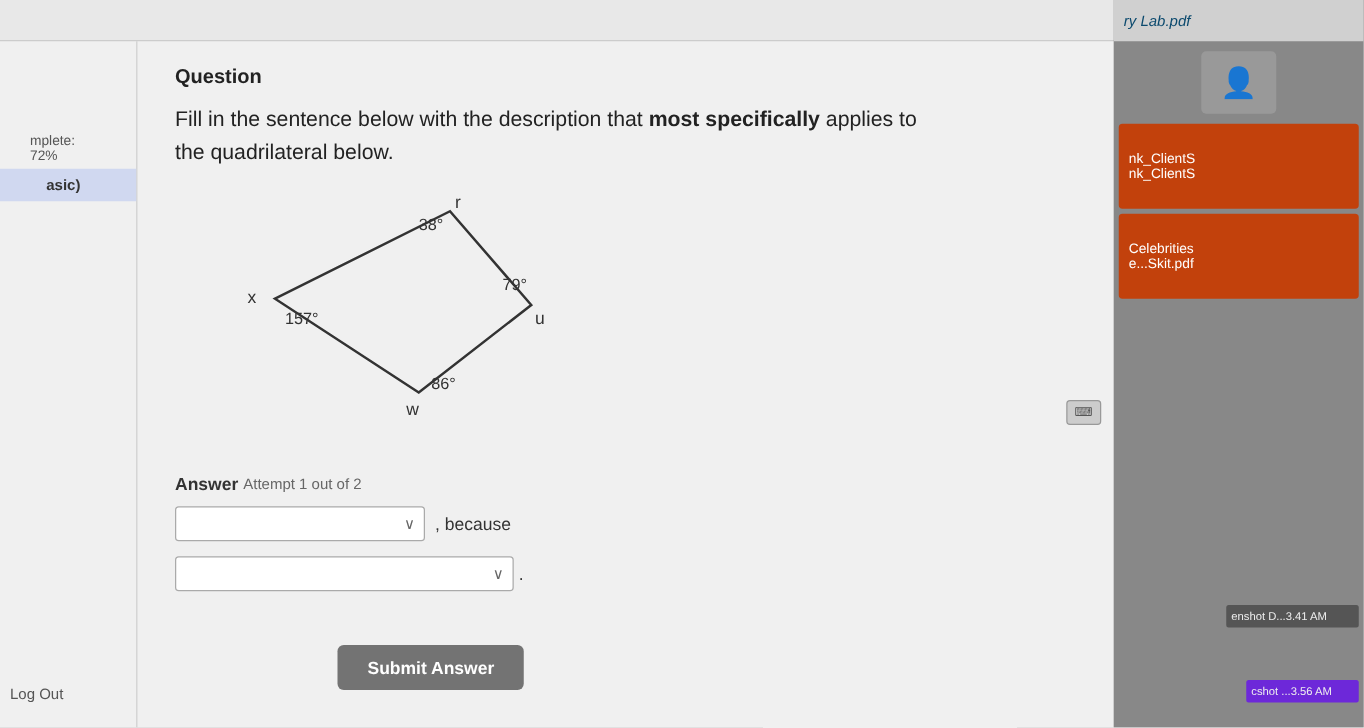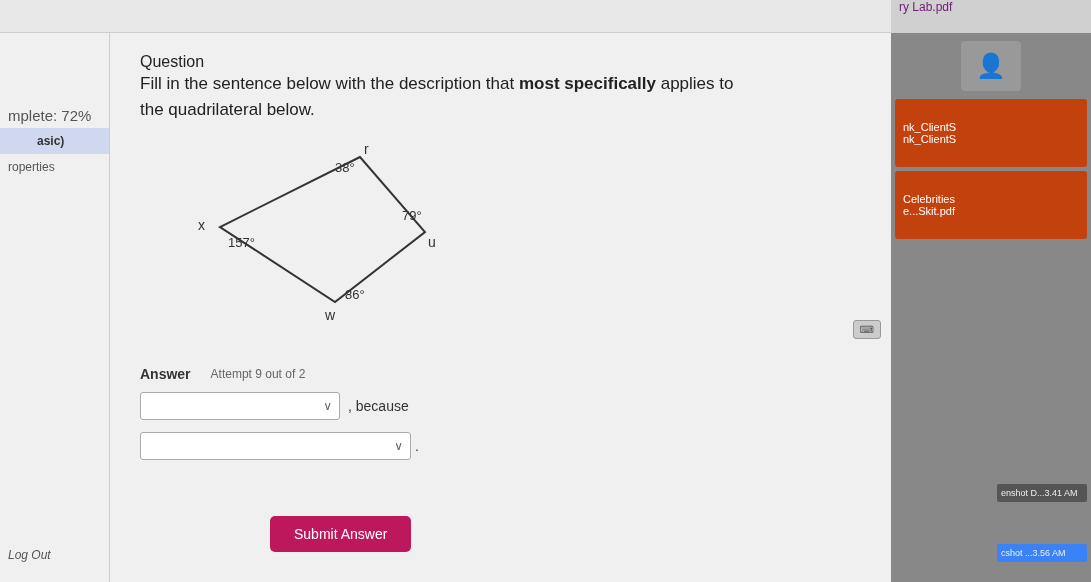--- a/index.html
+++ b/index.html
@@ -59,53 +59,52 @@
     }
 
     .sidebar-item.active {
       background: #d0d8f0;
       color: #333;
       font-weight: bold;
       padding-left: 37px;
     }
 
     .sidebar-complete {
-      font-size: 15px;
+      font-size: 11px;
       color: #555;
-      padding: 4px 8px;
+      padding: 4px 24px;
       margin-top: 60px;
     }
 
     .sidebar-logout {
       position: absolute;
       bottom: 20px;
       left: 8px;
       font-size: 12px;
       color: #555;
       cursor: pointer;
-      font-style: italic;
     }
 
     
     .main-content {
       position: absolute;
       top: 33px;
       left: 110px;
       right: 200px;
       bottom: 0;
       background: #f0f0f0;
       padding: 20px 30px;
       overflow: hidden;
     }
 
     .question-label {
       font-size: 16px;
-      font-weight: normal;
+      font-weight: bold;
       color: #222;
-      margin-bottom: 0;
+      margin-bottom: 12px;
     }
 
     .question-text {
       font-size: 17px;
       color: #222;
       line-height: 1.5;
       margin-bottom: 20px;
       max-width: 620px;
     }
 
@@ -123,21 +122,21 @@
     .answer-section {
       margin-top: 10px;
     }
 
     .answer-header {
       font-size: 14px;
       color: #333;
       margin-bottom: 10px;
       display: flex;
       align-items: center;
-      gap: 20px;
+      gap: 4px;
     }
 
     .answer-header strong {
       font-weight: bold;
     }
 
     .attempt-label {
       font-size: 12px;
       color: #666;
     }
@@ -213,105 +212,105 @@
       position: absolute;
       right: 8px;
       top: 50%;
       transform: translateY(-50%);
       font-size: 12px;
       color: #666;
       pointer-events: none;
     }
 
     .submit-btn {
-      background: #be185d;
+      background: #737373;
       color: white;
       border: none;
       border-radius: 5px;
       padding: 10px 24px;
       font-size: 14px;
       cursor: pointer;
-      font-weight: normal;
+      font-weight: bold;
       position: absolute;
       bottom: 30px;
       left: 160px;
     }
 
     
     .right-panel {
       position: absolute;
       top: 0;
       right: 0;
       width: 200px;
       height: 582px;
       background: #888;
       overflow: hidden;
     }
 
     .right-top {
       background: #d0d0d0;
       height: 33px;
       display: flex;
-      align-items: flex-start;
+      align-items: center;
       padding-left: 8px;
       font-size: 12px;
-      color: #701a75;
+      color: #0c4a6e;
+      font-style: italic;
     }
 
     .right-file-item {
       background: #c2410c;
       margin: 4px;
       border-radius: 3px;
       padding: 22px 8px;
       font-size: 11px;
       color: white;
     }
 
     .right-screenshot {
       position: absolute;
       bottom: 80px;
       right: 4px;
       background: #555;
+      width: 106px;
+      font-size: 9px;
+      color: #eee;
+      padding: 4px;
+      border-radius: 2px;
+    }
+
+    .right-screenshot2 {
+      position: absolute;
+      bottom: 20px;
+      right: 4px;
+      background: #6d28d9;
       width: 90px;
       font-size: 9px;
       color: #eee;
       padding: 4px;
       border-radius: 2px;
     }
 
-    .right-screenshot2 {
-      position: absolute;
-      bottom: 20px;
-      right: 4px;
-      background: #3b82f6;
-      width: 90px;
-      font-size: 9px;
-      color: #eee;
-      padding: 4px;
-      border-radius: 2px;
-    }
-
     
     .keyboard-icon-area {
       position: absolute;
       right: 210px;
       top: 320px;
     }
   </style>
 </head>
 <body>
 
 <div class="top-bar">
   <button class="show-examples-btn">Show Examples</button>
 </div>
 
 <div class="sidebar">
   <div class="sidebar-complete">mplete: 72%</div>
   <div class="sidebar-item active">asic)</div>
-  <div class="sidebar-item">roperties</div>
   <div class="sidebar-logout">Log Out</div>
 </div>
 
 <div class="main-content">
   <div class="question-label">Question</div>
 
   <div class="question-text">
     <span>Fill in the sentence below with the description that </span><strong>most specifically</strong><span> applies to the quadrilateral below.</span>
   </div>
 
@@ -331,21 +330,21 @@
 
       <text x="242" y="78" font-size="13" fill="#333">79°</text>
 
       <text x="185" y="157" font-size="13" fill="#333">86°</text>
     </svg>
   </div>
 
   <div class="answer-section">
     <div class="answer-header">
       <strong>Answer</strong>
-      <span class="attempt-label">Attempt 9 out of 2</span>
+      <span class="attempt-label">Attempt 1 out of 2</span>
     </div>
 
     <div class="answer-row">
       <div class="dropdown-wrapper">
         <select class="answer-dropdown">
           <option value=""></option>
           <option value="trapezoid">trapezoid</option>
           <option value="parallelogram">parallelogram</option>
           <option value="rectangle">rectangle</option>
           <option value="rhombus">rhombus</option>

